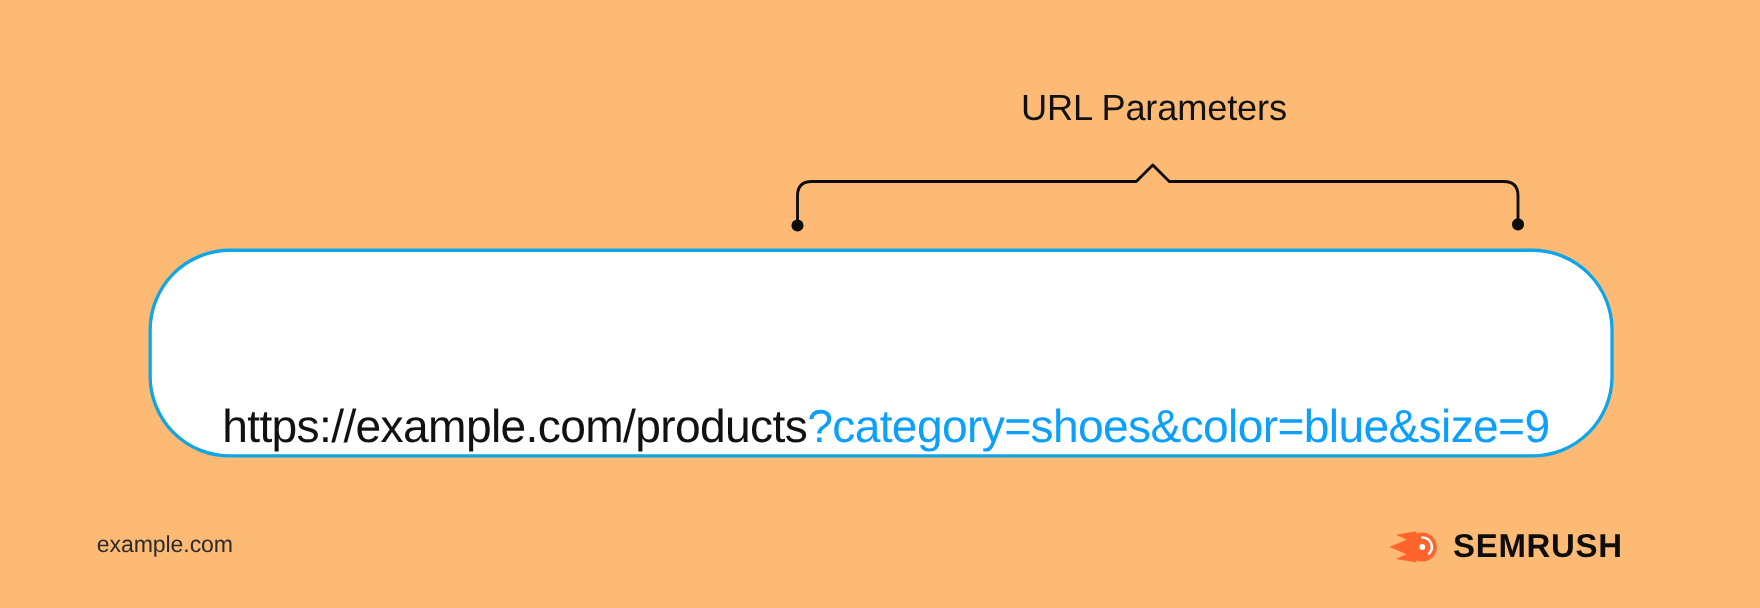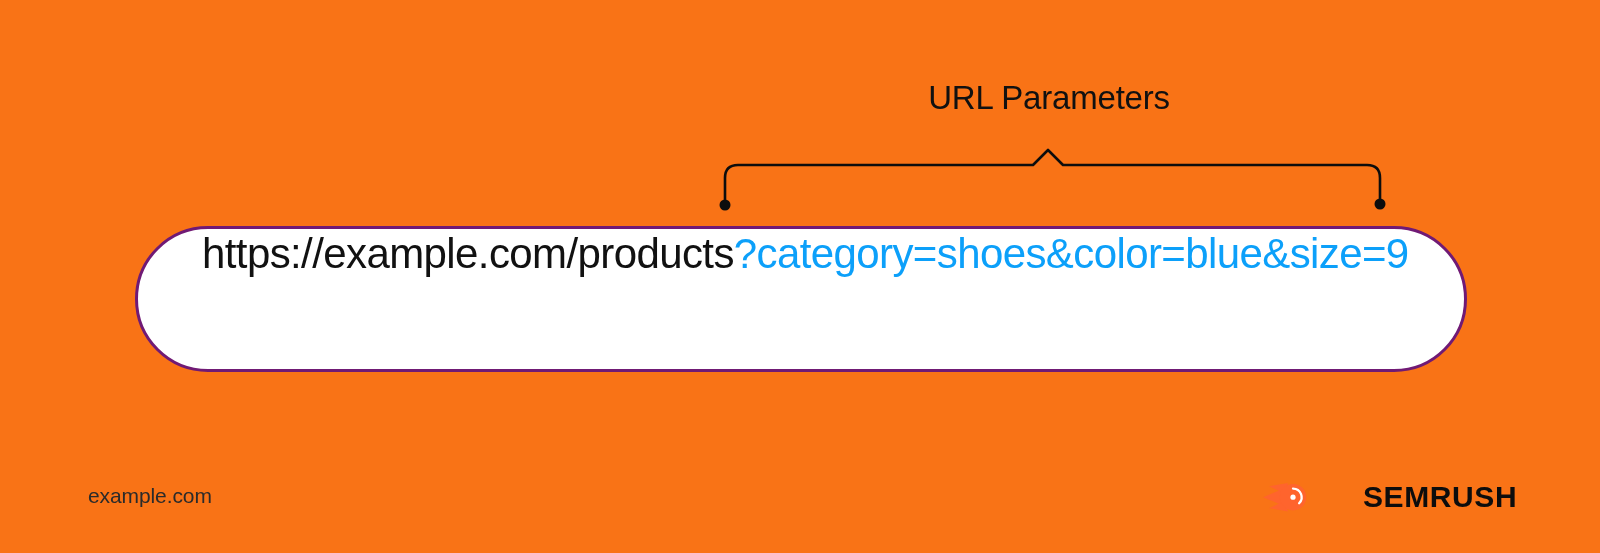--- a/index.html
+++ b/index.html
@@ -8,21 +8,21 @@
     background: #ffffff;
   }
   body {
     font-family: "Liberation Sans", sans-serif;
     -webkit-font-smoothing: antialiased;
   }
   #canvas {
     position: relative;
     width: 1600px;
     height: 553px;
-    background: #f97316;
+    background: #fdba74;
     overflow: hidden;
   }
 
   
   #annotation-label {
     position: absolute;
     left: 0;
     top: 78px;
     width: 2098px;
     text-align: center;
@@ -41,27 +41,27 @@
     width: 730px;
     height: 90px;
   }
 
   
   #url-pill {
     position: absolute;
     left: 135px;
     top: 226px;
     width: 1332px;
-    height: 146px;
+    height: 190px;
     box-sizing: border-box;
-    border: 3px solid #701a75;
+    border: 3px solid #0ea5e9;
     border-radius: 74px;
     background: #ffffff;
     display: flex;
-    align-items: flex-start;
+    align-items: flex-end;
   }
   #url-text {
     padding-left: 64px;
     font-size: 42px;
     line-height: 50px;
     letter-spacing: -0.6px;
     white-space: nowrap;
     color: #111111;
   }
   #url-text .url-base { color: #111111; }
@@ -87,21 +87,20 @@
     align-items: center;
     gap: 12px;
   }
   #semrush-wordmark {
     font-size: 30px;
     font-weight: bold;
     letter-spacing: 0.6px;
     color: #0d0d0d;
     line-height: 30px;
     white-space: nowrap;
-    margin-left: 42px;
   }
 </style>
 </head>
 <body>
 
 <div id="canvas">
 
   <div id="annotation-label">URL Parameters</div>
 
   <svg id="brace-svg" viewBox="0 0 730 90">

